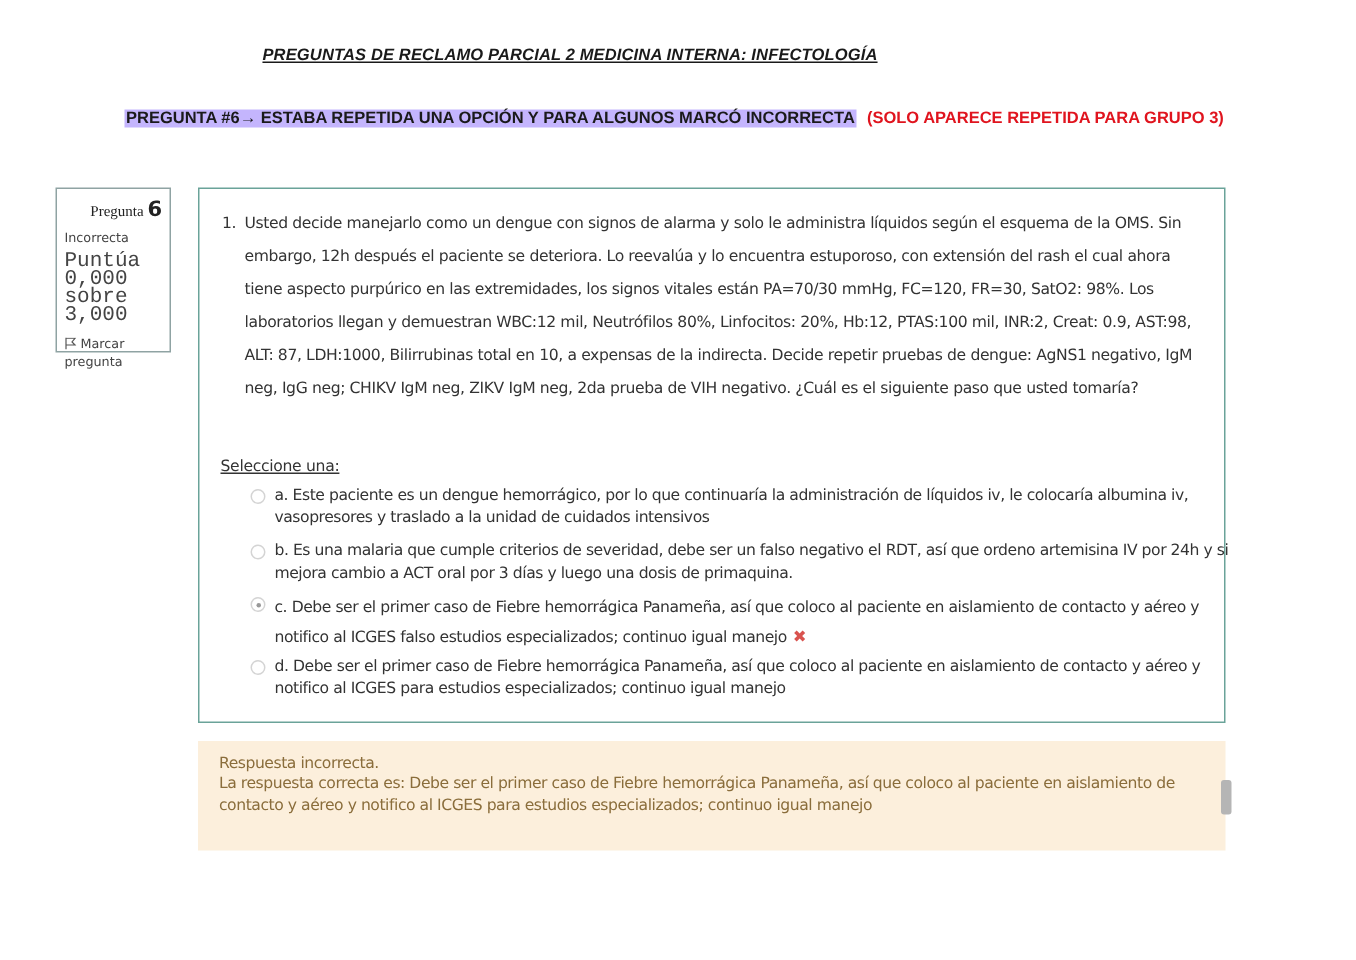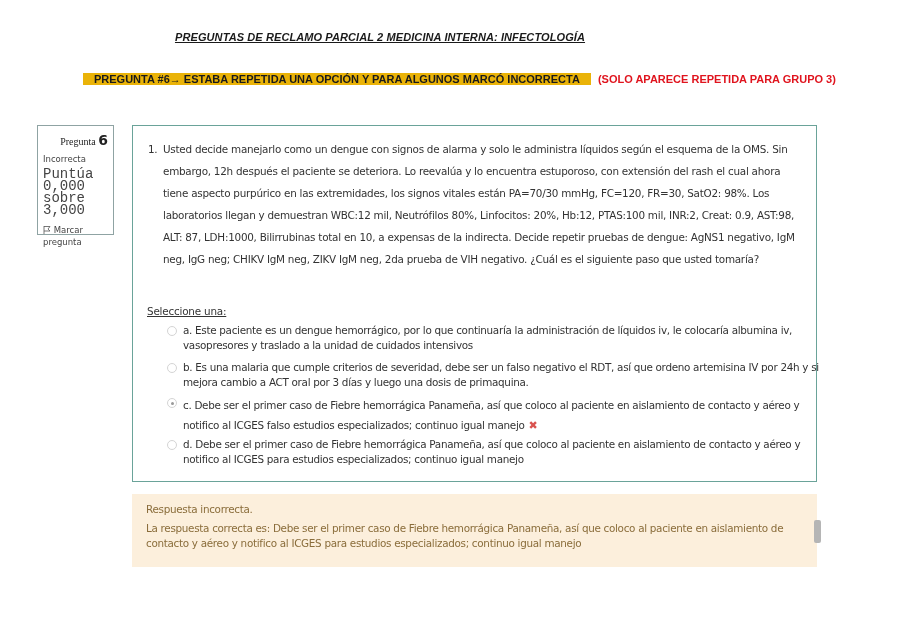--- a/index.html
+++ b/index.html
@@ -9,21 +9,21 @@
   }
   .doc-title {
     position: absolute; left: 0; width: 760px; top: 31px; text-align: center;
     font-family: "Liberation Sans", sans-serif; font-weight: bold; font-style: italic;
     font-size: 11px; text-decoration: underline; color: #1a1a1a; letter-spacing: 0.1px;
   }
   .note-line {
     position: absolute; left: 83px; top: 73px; font-family: "Liberation Sans", sans-serif;
     font-weight: bold; font-size: 11px; white-space: nowrap;
   }
-  .note-line .hl { background: #eab308; color: #1a1a1a; padding: 0 11px; }
+  .note-line .hl { background: #c4b5fd; color: #1a1a1a; padding: 0 1px; }
   .note-line .red { color: #e0141e; margin-left: 4px; }
 
   .info-box {
     position: absolute; left: 37px; top: 125px; width: 77px; height: 110px;
     border: 1px solid #8fa3a3; background: #fff; box-sizing: border-box;
     padding: 6px 5px; font-family: "DejaVu Sans", sans-serif; color: #444;
   }
   .info-box .qno { font-family: "Liberation Serif", serif; font-size: 10px; color: #222; text-align: right; }
   .info-box .qno b { font-size: 14px; font-weight: bold; font-family: "DejaVu Sans", sans-serif; }
   .info-box .state { font-size: 8.5px; margin-top: 6px; }
@@ -53,21 +53,21 @@
     content: ""; position: absolute; left: 3px; top: 3px; width: 3px; height: 3px; border-radius: 50%; background: #999;
   }
   .answer .txt { display: block; padding-left: 16px; text-indent: 0; }
   .answer .x-icon { color: #d9534f; font-weight: bold; font-size: 11px; margin-left: 4px; }
 
   .feedback {
     position: absolute; left: 132px; top: 494px; width: 685px; height: 73px;
     background: #fcefdc; box-sizing: border-box; padding: 9px 14px;
     font-family: "DejaVu Sans", sans-serif; color: #8a6d3b; font-size: 10.4px; letter-spacing: -0.3px;
   }
-  .feedback .fb1 { margin-bottom: 6px; }
+  .feedback .fb1 { }
   .feedback .fb2 { line-height: 15px; }
   .scroll-thumb {
     position: absolute; left: 814px; top: 520px; width: 7px; height: 23px;
     background: #b5b5b5; border-radius: 2px;
   }
 </style>
 </head>
 <body>
 
 <div class="doc-title">PREGUNTAS DE RECLAMO PARCIAL 2 MEDICINA INTERNA: INFECTOLOGÍA</div>

